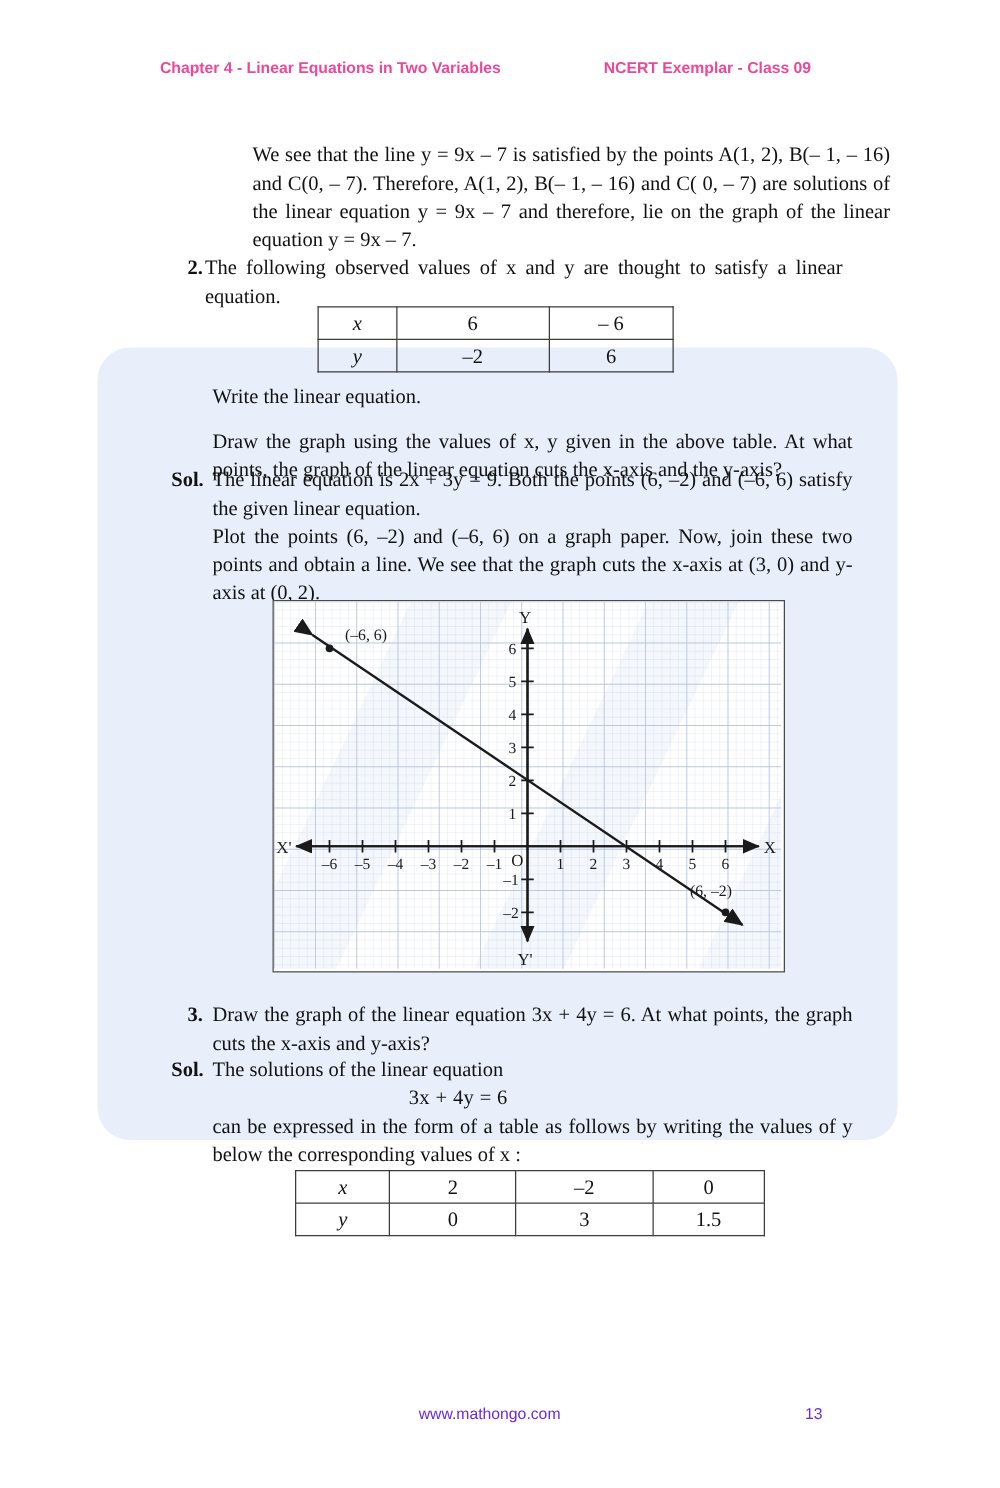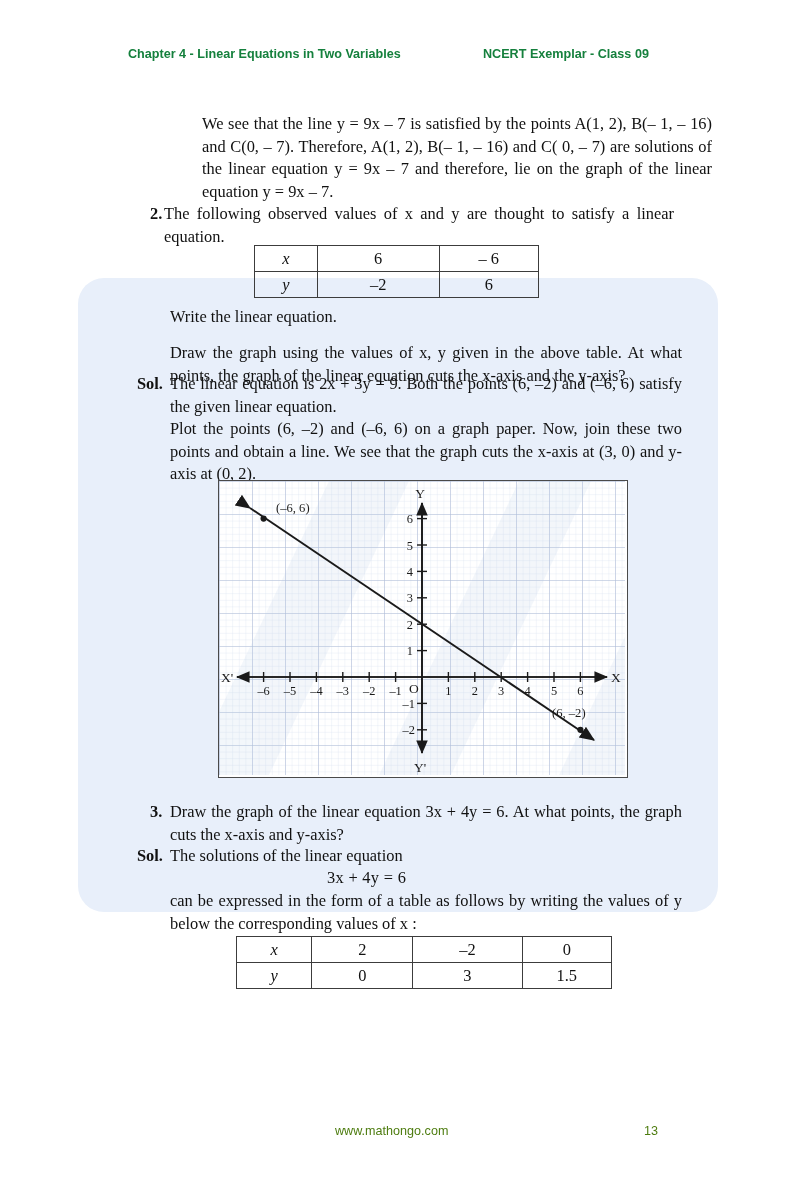--- a/index.html
+++ b/index.html
@@ -10,21 +10,21 @@
     color:#111111;
     position:relative;
     overflow:hidden;
   }
   .page{position:absolute;left:0;top:0;width:800px;height:1190px;}
 
   
   .hdr{
     position:absolute;top:47px;left:0;width:800px;height:20px;
     font-family:"Liberation Sans", sans-serif;
-    font-size:12.6px;font-weight:600;color:#15803d;
+    font-size:12.6px;font-weight:600;color:#ec4899;
   }
   .hdr-left{position:absolute;left:128px;top:0;white-space:nowrap;}
   .hdr-right{position:absolute;left:483px;top:0;white-space:nowrap;}
 
   
   .bluepanel{
     position:absolute;left:78px;top:278px;width:640px;height:634px;
     background:#e8effa;
     border-radius:26px;
     z-index:0;
@@ -74,21 +74,21 @@
   .eqn{
     position:absolute;
     font-size:16.4px;
     letter-spacing:0.3px;
   }
 
   
   .ftr{
     position:absolute;top:1124px;left:0;width:800px;height:20px;
     font-family:"Liberation Sans", sans-serif;
-    font-size:12.6px;color:#4d7c0f;
+    font-size:12.6px;color:#6d28d9;
   }
   .ftr-left{position:absolute;left:335px;top:0;}
   .ftr-right{position:absolute;left:644px;top:0;text-align:right;}
 </style>
 </head>
 <body>
 
 <div class="page">
 
   <div class="bluepanel"></div>

